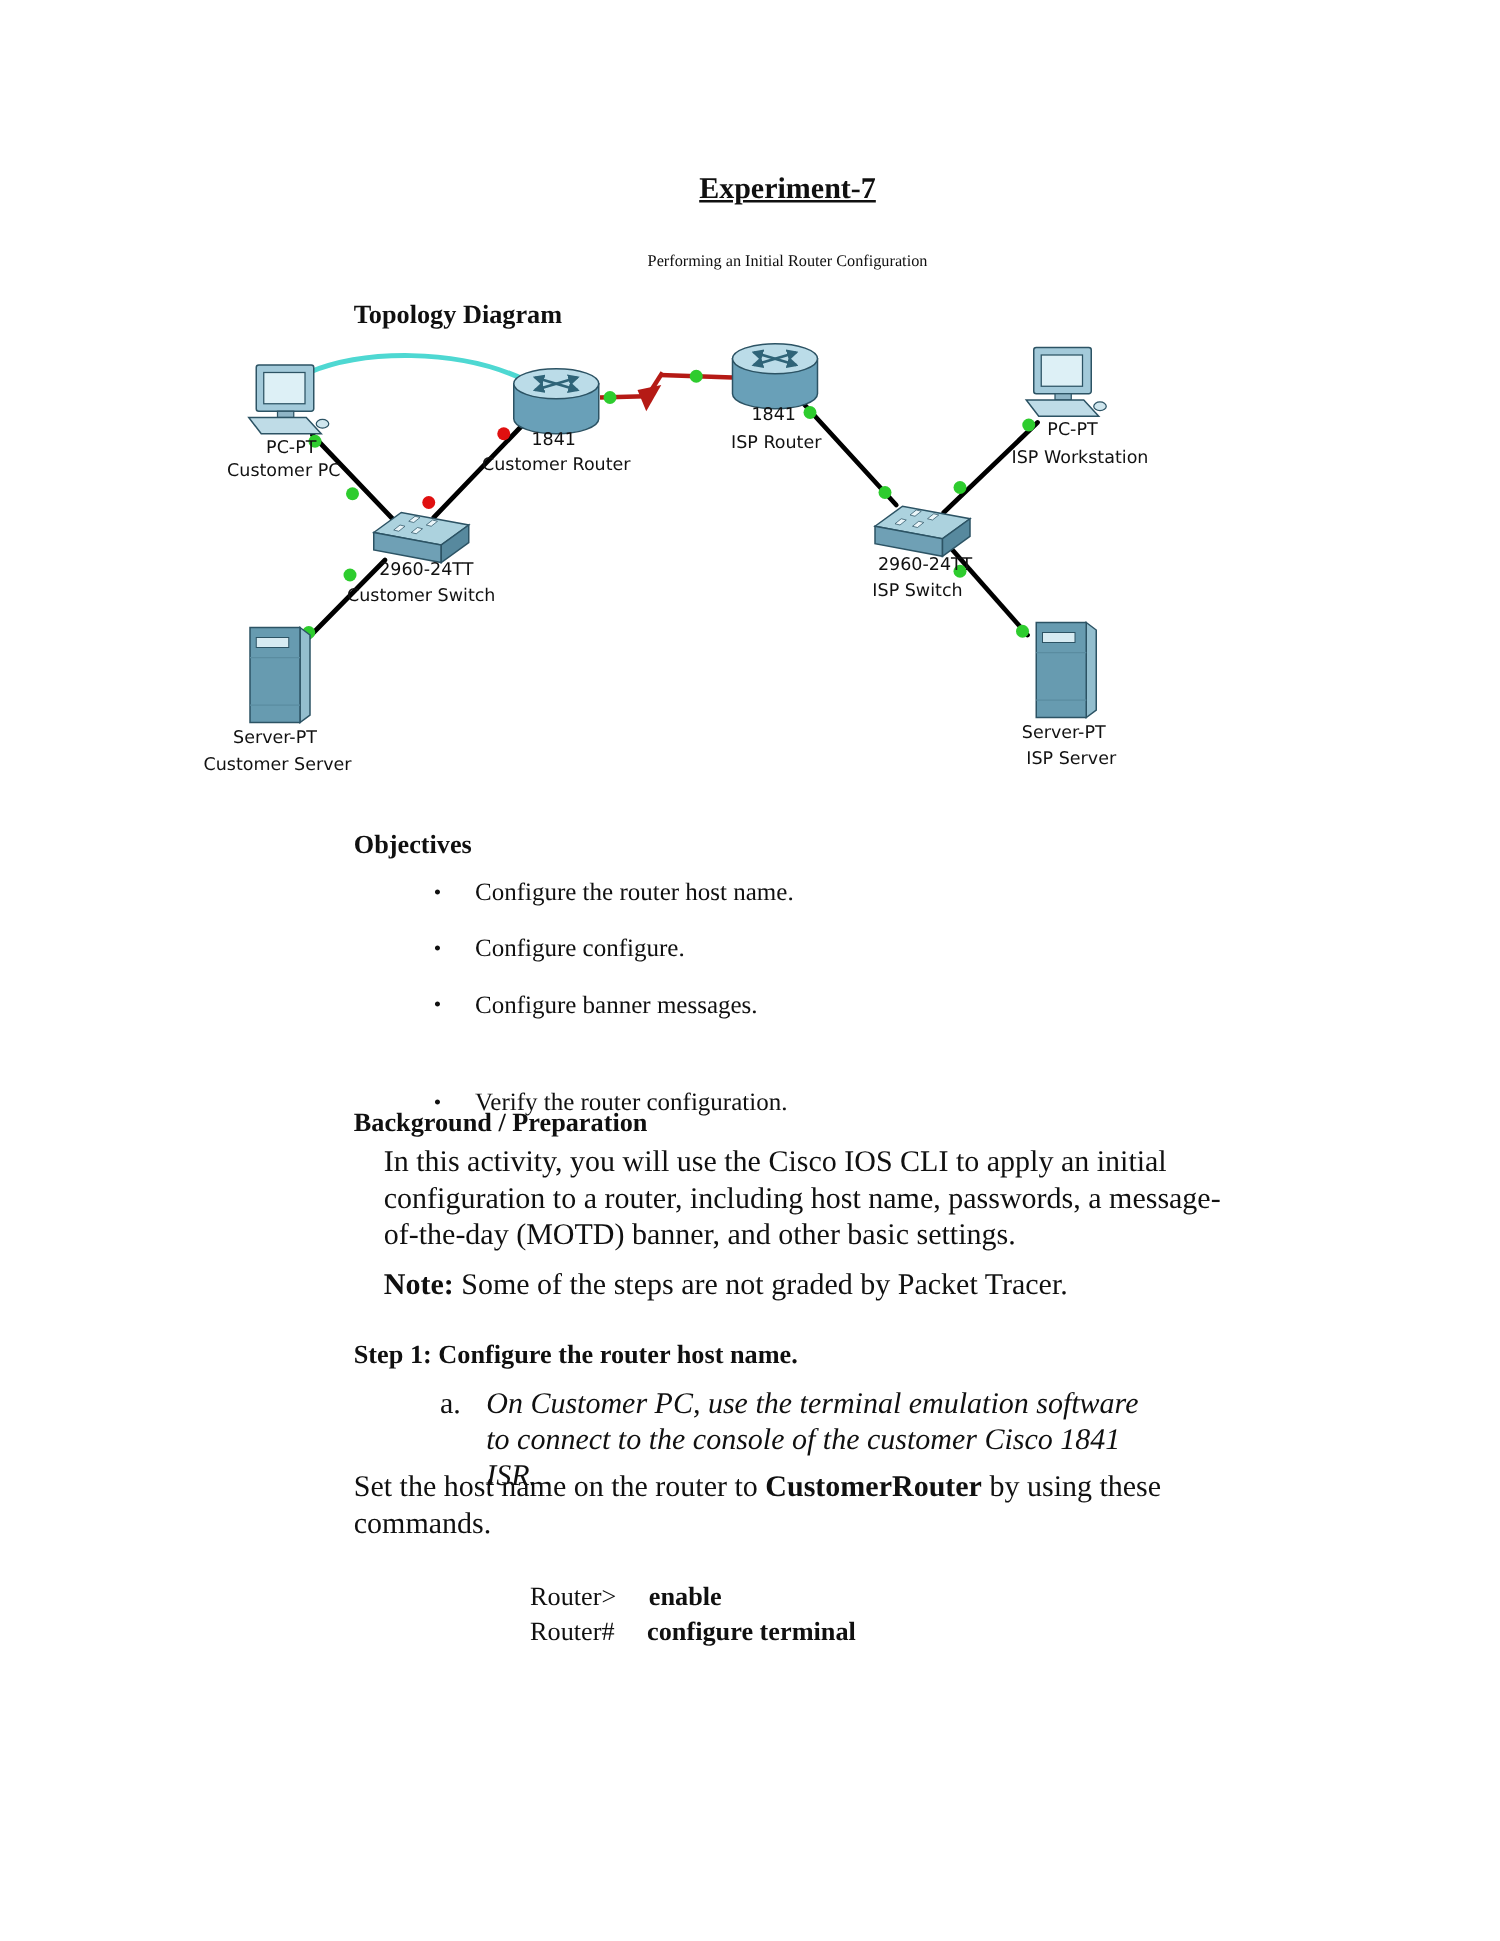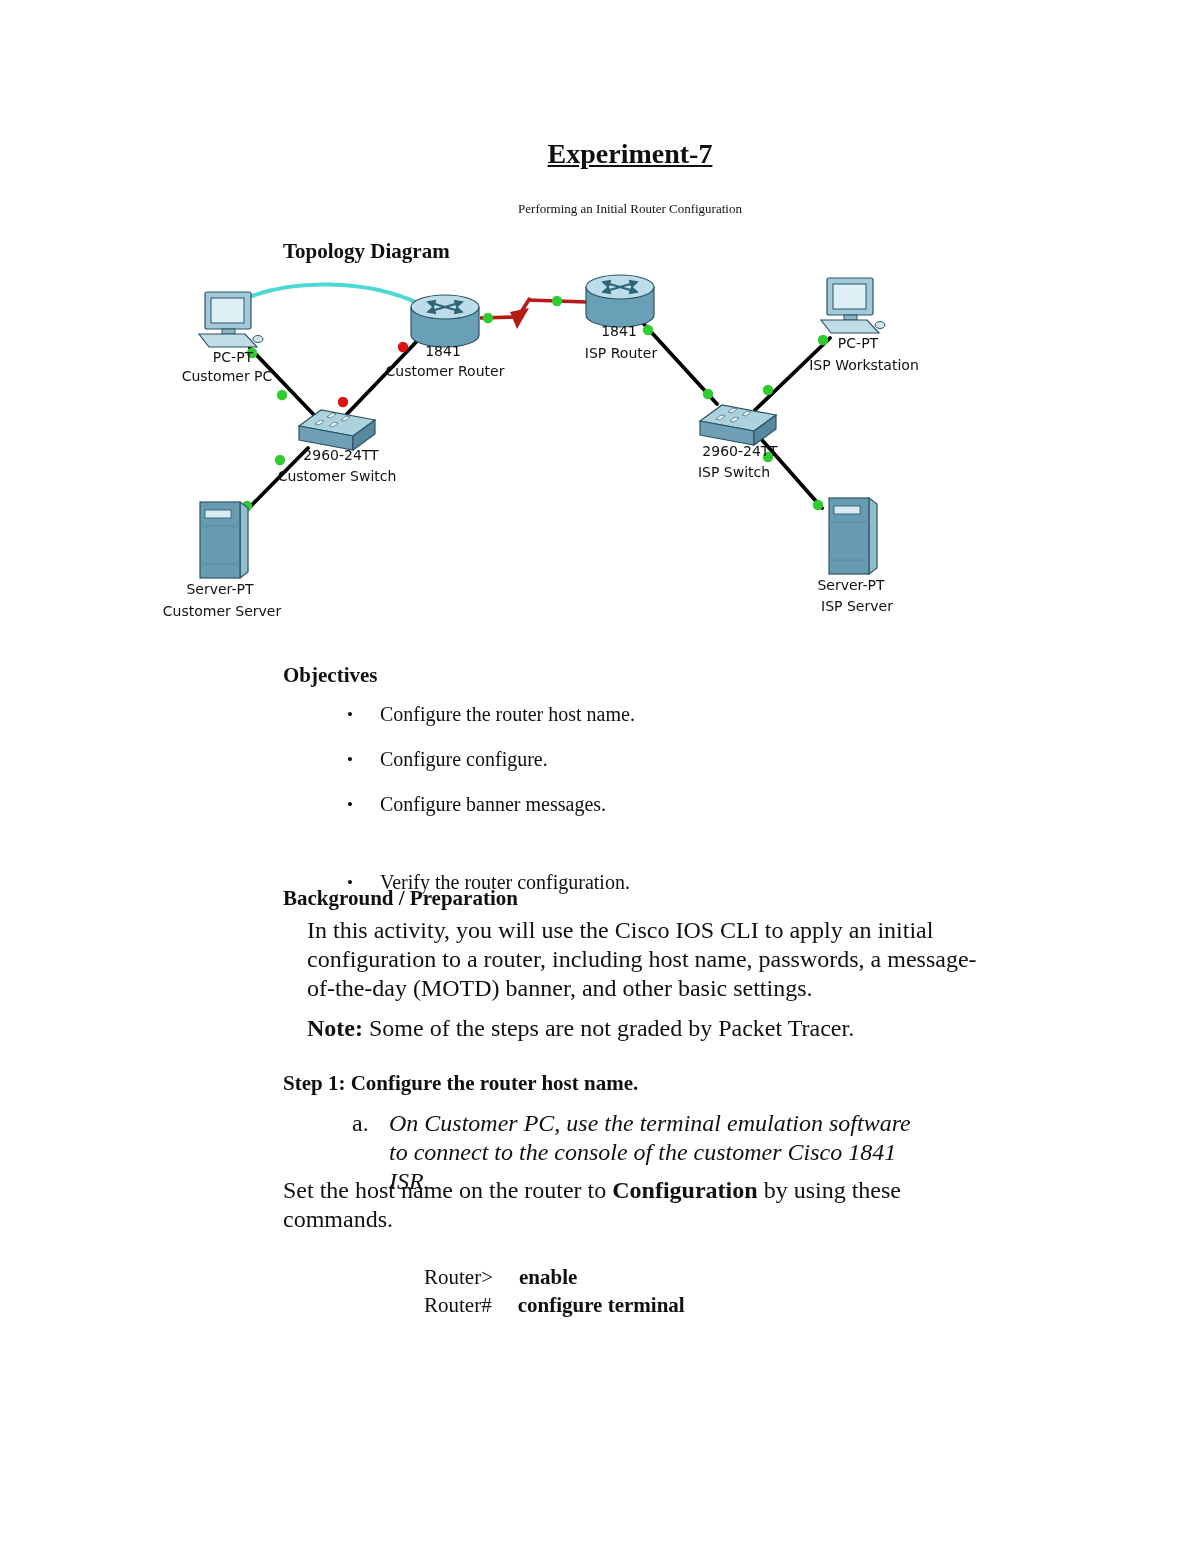--- a/index.html
+++ b/index.html
@@ -1,20 +1,20 @@
 <!DOCTYPE html>
 <html><head>
 <meta charset="utf-8">
 <style>
   html,body{margin:0;padding:0;background:#ffffff;}
   #page{position:relative;width:1200px;height:1553px;background:#ffffff;
         font-family:"Liberation Serif",serif;color:#101010;overflow:hidden;}
   .abs{position:absolute;}
   .center-line{position:absolute;left:60px;width:1140px;text-align:center;}
-  .title{font-size:28px;font-weight:bold;text-decoration:underline;}
+  .title{font-size:24px;font-weight:bold;text-decoration:underline;}
   .subtitle{font-size:13px;}
   .h{position:absolute;font-size:21px;font-weight:bold;}
   .body-text{font-size:24px;line-height:29px;}
   .obj-item{position:absolute;left:347px;font-size:20px;}
   .obj-item .bullet{display:inline-block;width:33px;font-size:17px;vertical-align:1px;}
   .note-label{font-weight:bold;}
   .step-item{display:flex;}
   .step-item .lab{width:37px;flex:none;}
   .step-item .txt{width:545px;font-style:italic;}
   .cmd{font-size:21px;line-height:28px;}
@@ -147,20 +147,20 @@
   <div class="abs body-text" style="left:307px;top:916px;width:680px">In this activity, you will use the Cisco IOS CLI to apply an initial configuration to a router, including host name, passwords, a message-of-the-day (MOTD) banner, and other basic settings.</div>
   <div class="abs body-text" style="left:307px;top:1014px"><span class="note-label">Note:</span><span> Some of the steps are not graded by Packet Tracer.</span></div>
 
   <div class="h" style="left:283px;top:1071px">Step 1: Configure the router host name.</div>
 
   <div class="abs body-text step-item" style="left:352px;top:1109px">
     <span class="lab">a.</span>
     <span class="txt">On Customer PC, use the terminal emulation software to connect to the console of the customer Cisco 1841 ISR.</span>
   </div>
 
-  <div class="abs body-text" style="left:283px;top:1176px;width:650px"><span>Set the host name on the router to </span><b>Configuration</b><span> by using these commands.</span></div>
+  <div class="abs body-text" style="left:283px;top:1176px;width:650px"><span>Set the host name on the router to </span><b>CustomerRouter</b><span> by using these commands.</span></div>
 
   <div class="abs" style="left:424px;top:1263px">
     <div class="cmd"><span>Router&gt;</span><b>enable</b></div>
     <div class="cmd"><span>Router#</span><b>configure terminal</b></div>
   </div>
 
 </div>
 
 </body></html>

